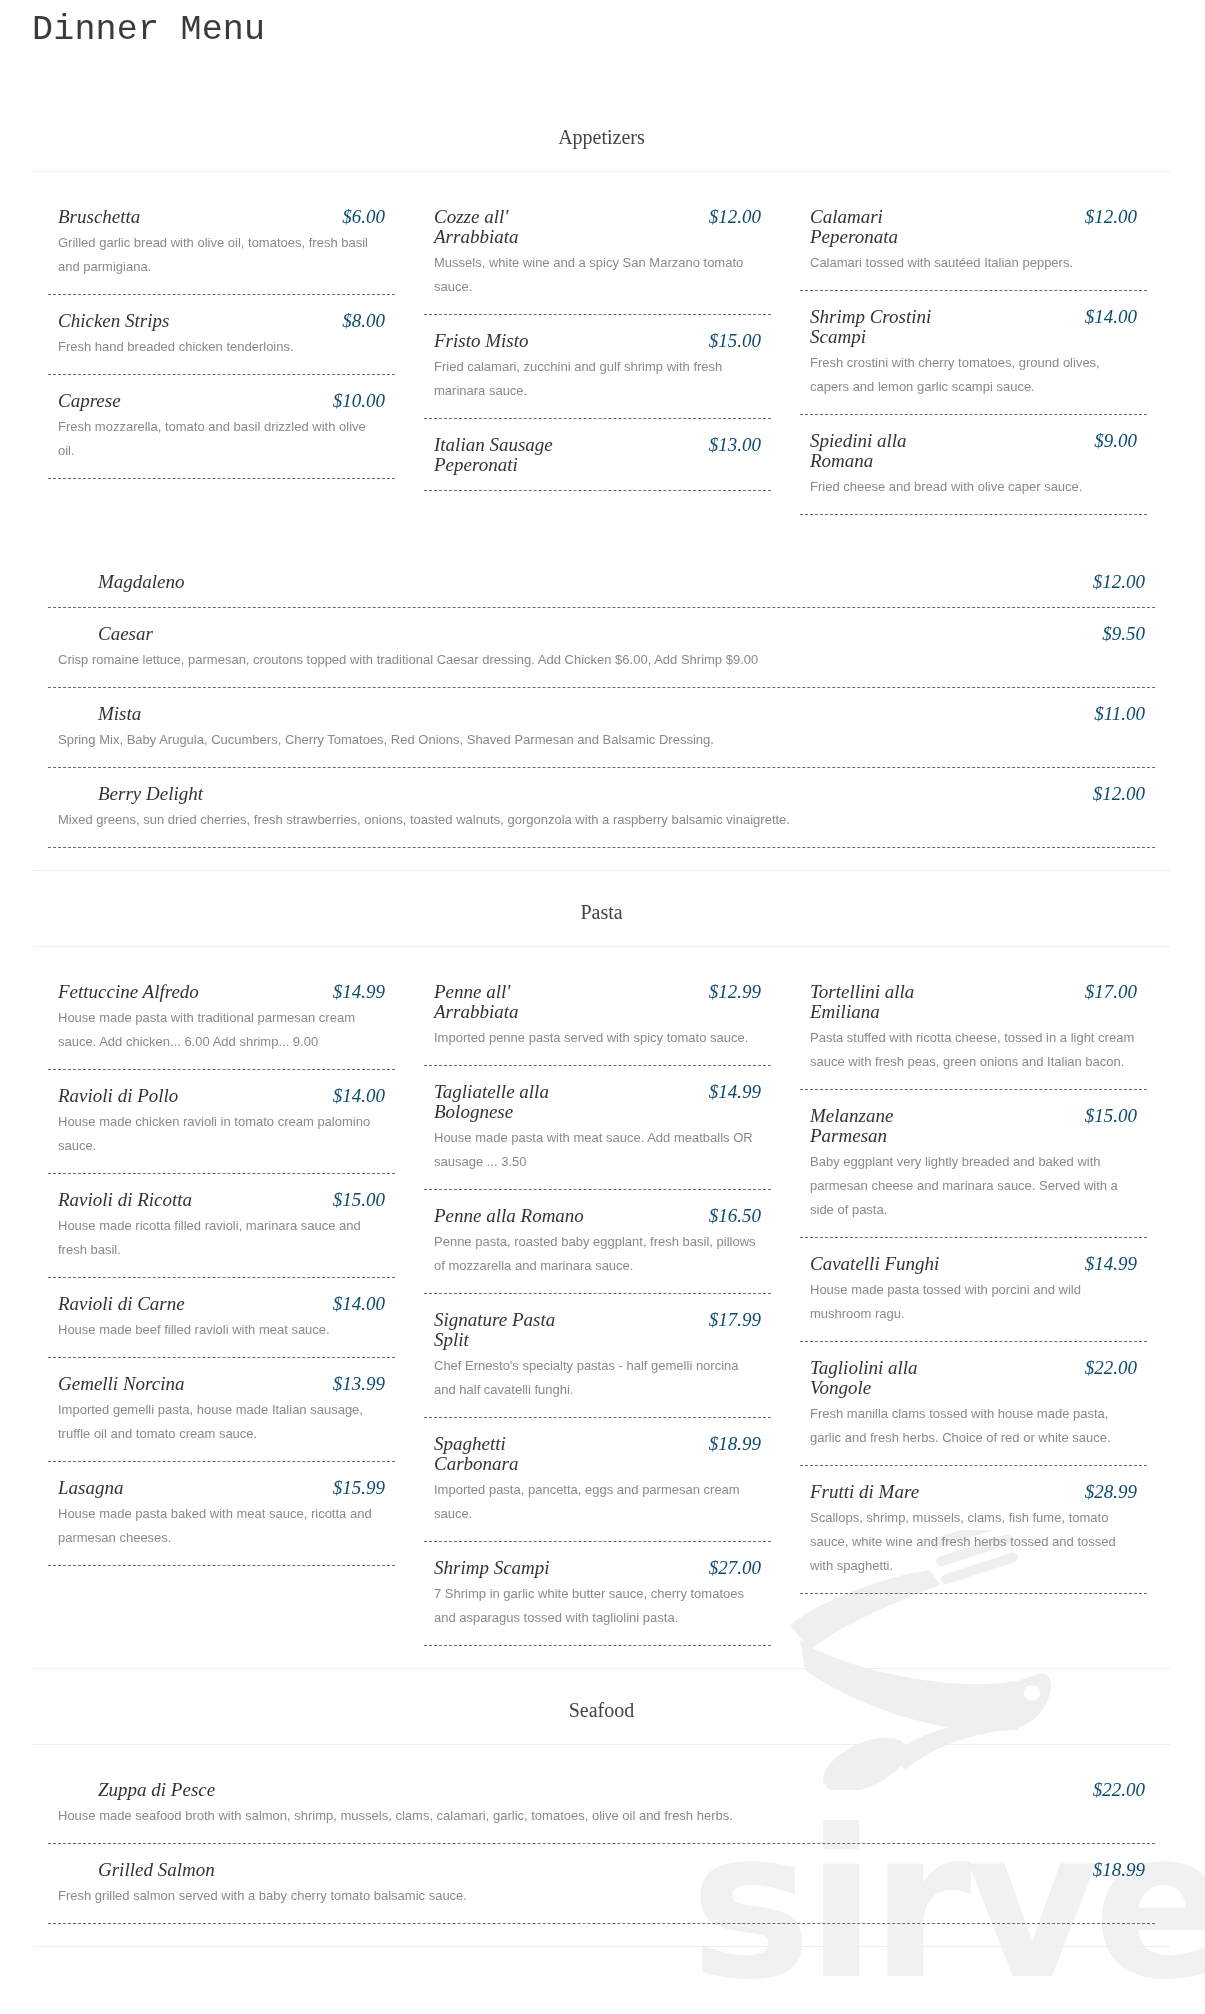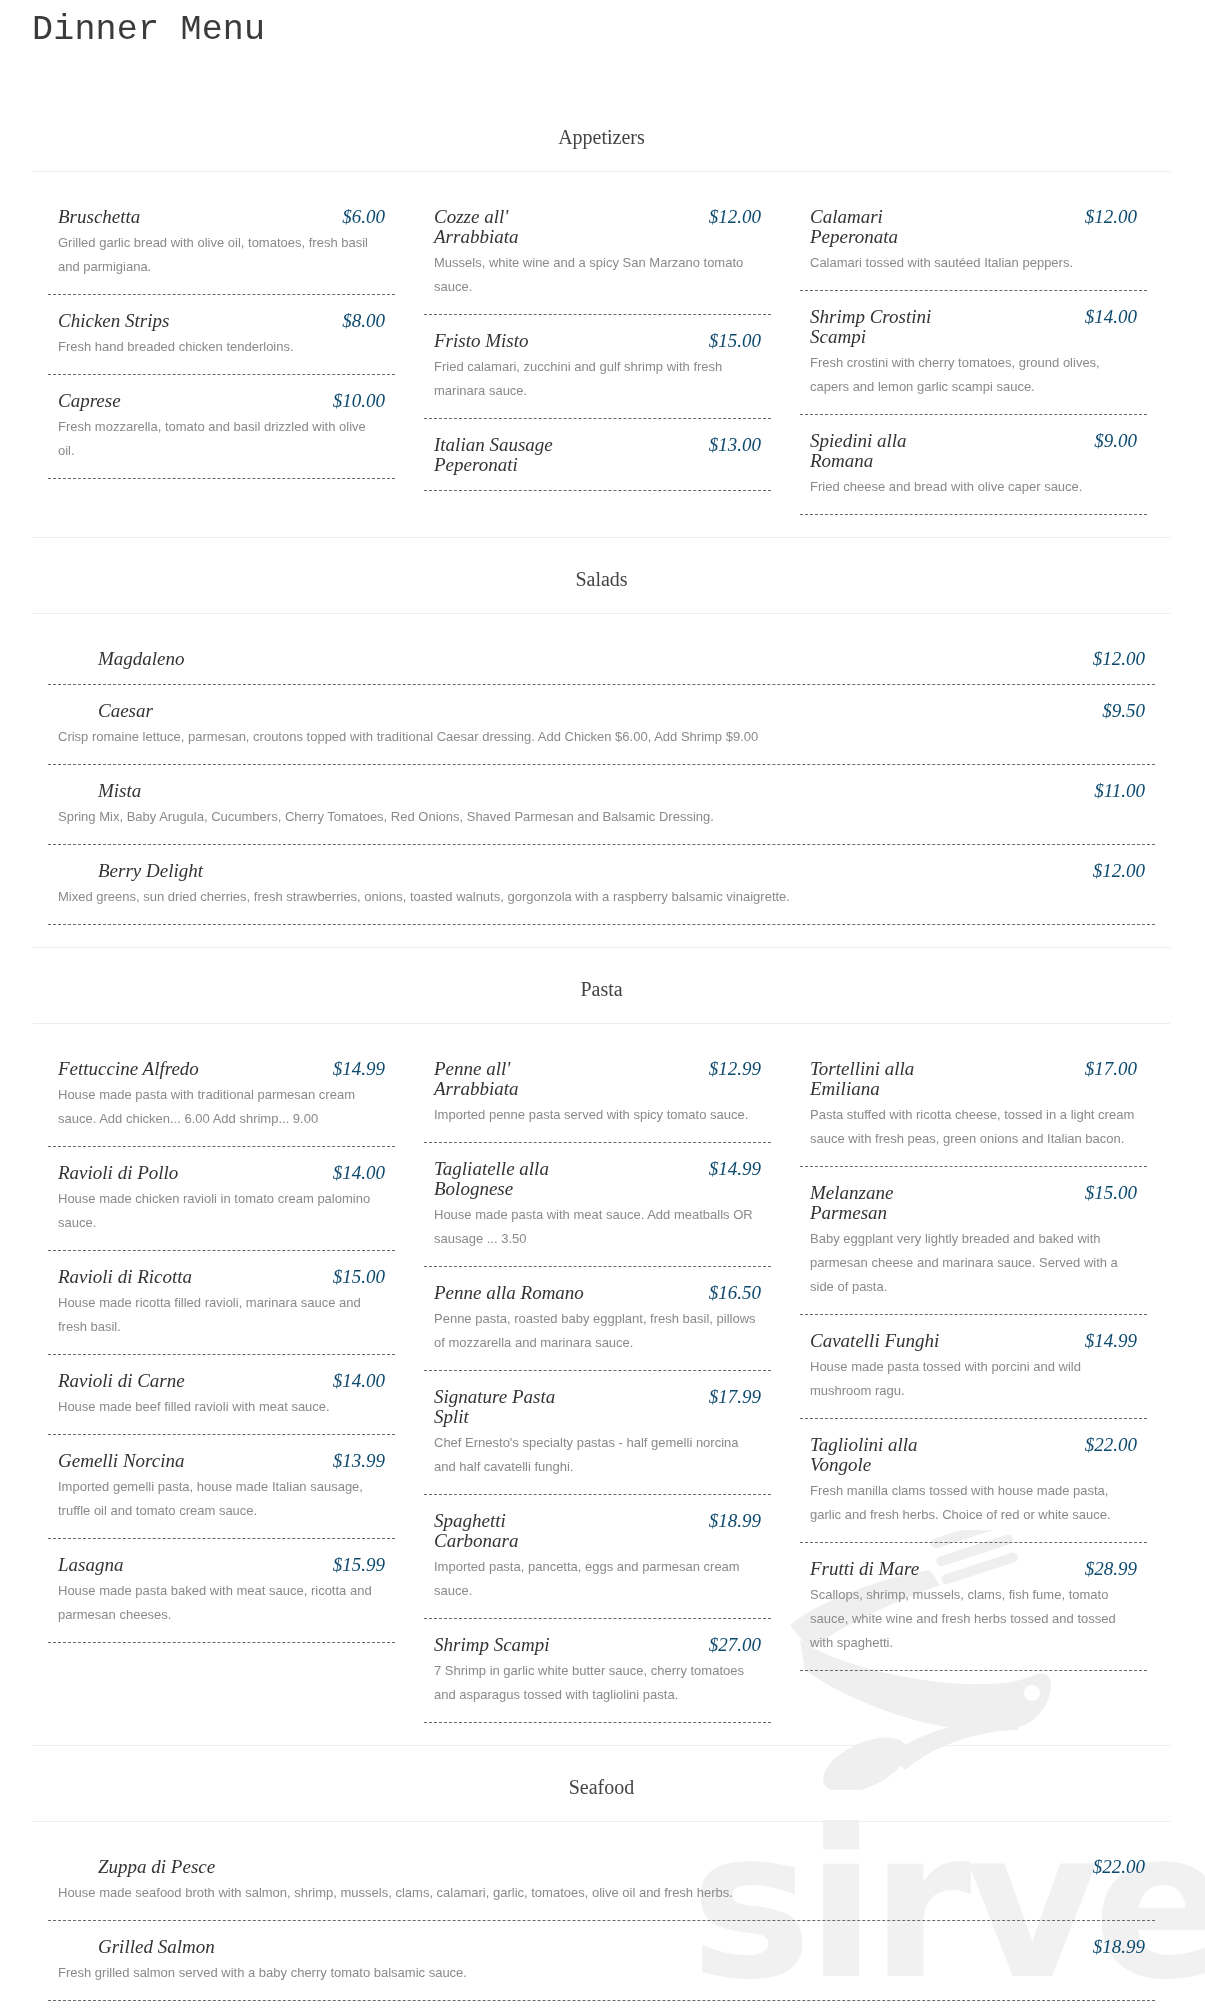--- a/index.html
+++ b/index.html
@@ -140,23 +140,20 @@
               <span class="item-name">Spiedini alla Romana</span>
               <span class="item-price">$9.00</span>
             </div>
           <div class="item-desc">Fried cheese and bread with olive caper sauce.</div>
         </div>
       </div>
     </div>
   </section>
 
   <section class="section full">
-    <div class="section-head bordered-top">
-      <h2 class="section-title">Salads</h2>
-    </div>
     <div class="section-body">
       <div class="item">
         <div class="item-head">
             <span class="item-name">Magdaleno</span>
             <span class="item-price">$12.00</span>
           </div>
       </div>
       <div class="item">
         <div class="item-head">
             <span class="item-name">Caesar</span>

